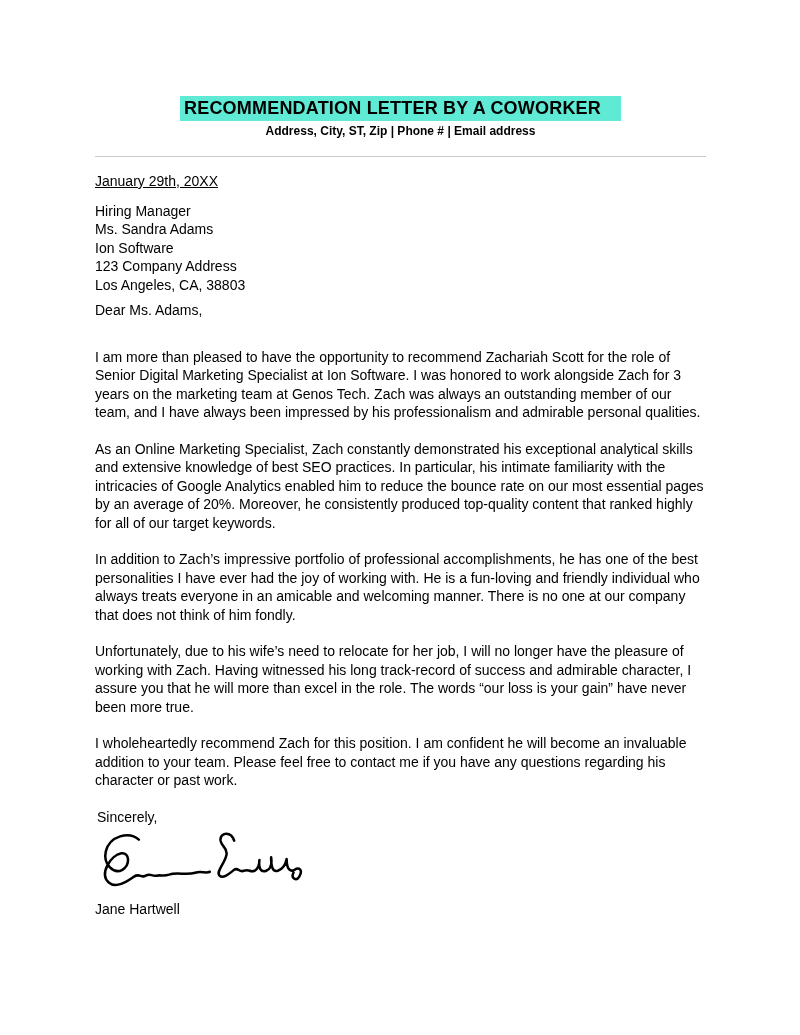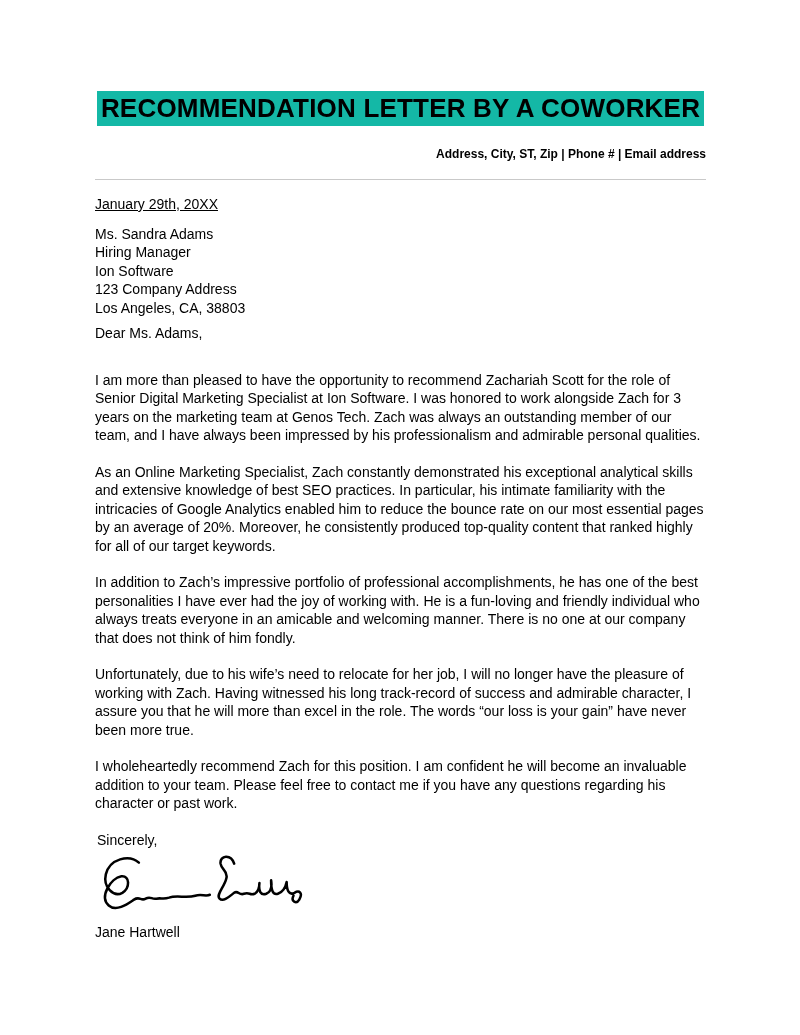--- a/index.html
+++ b/index.html
@@ -17,32 +17,32 @@
   .page {
     padding: 93px 94px 0 95px; 
     width: 611px;
   }
   .title-wrap {
     text-align: center;
     line-height: 31px;
   }
   .doc-title {
     display: inline;
-    background: #14b8a6;
-    font-size: 26px;
+    background: #5eead4;
+    font-size: 18px;
     font-weight: bold;
     letter-spacing: 0.2px;
-    padding: 2px 4px 3px 4px;
+    padding: 2px 20px 3px 4px;
     white-space: nowrap;
   }
   .subtitle {
-    text-align: right;
+    text-align: center;
     font-size: 12px;
     font-weight: bold;
-    margin-top: 20px;
+    margin-top: 0;
     line-height: 15px;
   }
   .header-divider {
     border: none;
     border-top: 1px solid #c9c9c9;
     margin: 17px 0 0 0;
     height: 0;
   }
   .body-text {
     font-size: 14px;
@@ -71,22 +71,22 @@
     <span class="doc-title">RECOMMENDATION LETTER BY A COWORKER</span>
   </div>
 
   <div class="subtitle">Address, City, ST, Zip | Phone # | Email address</div>
 
   <hr class="header-divider">
 
   <div class="body-text date-line">January 29th, 20XX</div>
 
   <div class="body-text recipient-block">
+    <div>Hiring Manager</div>
     <div>Ms. Sandra Adams</div>
-    <div>Hiring Manager</div>
     <div>Ion Software</div>
     <div>123 Company Address</div>
     <div>Los Angeles, CA, 38803</div>
   </div>
 
   <div class="body-text salutation">Dear Ms. Adams,</div>
 
   <div class="body-text letter-paragraphs">
     <p>I am more than pleased to have the opportunity to recommend Zachariah Scott for the role of Senior Digital Marketing Specialist at Ion Software. I was honored to work alongside Zach for 3 years on the marketing team at Genos Tech. Zach was always an outstanding member of our team, and I have always been impressed by his professionalism and admirable personal qualities.</p>
     <p>As an Online Marketing Specialist, Zach constantly demonstrated his exceptional analytical skills and extensive knowledge of best SEO practices. In particular, his intimate familiarity with the intricacies of Google Analytics enabled him to reduce the bounce rate on our most essential pages by an average of 20%. Moreover, he consistently produced top-quality content that ranked highly for all of our target keywords.</p>

